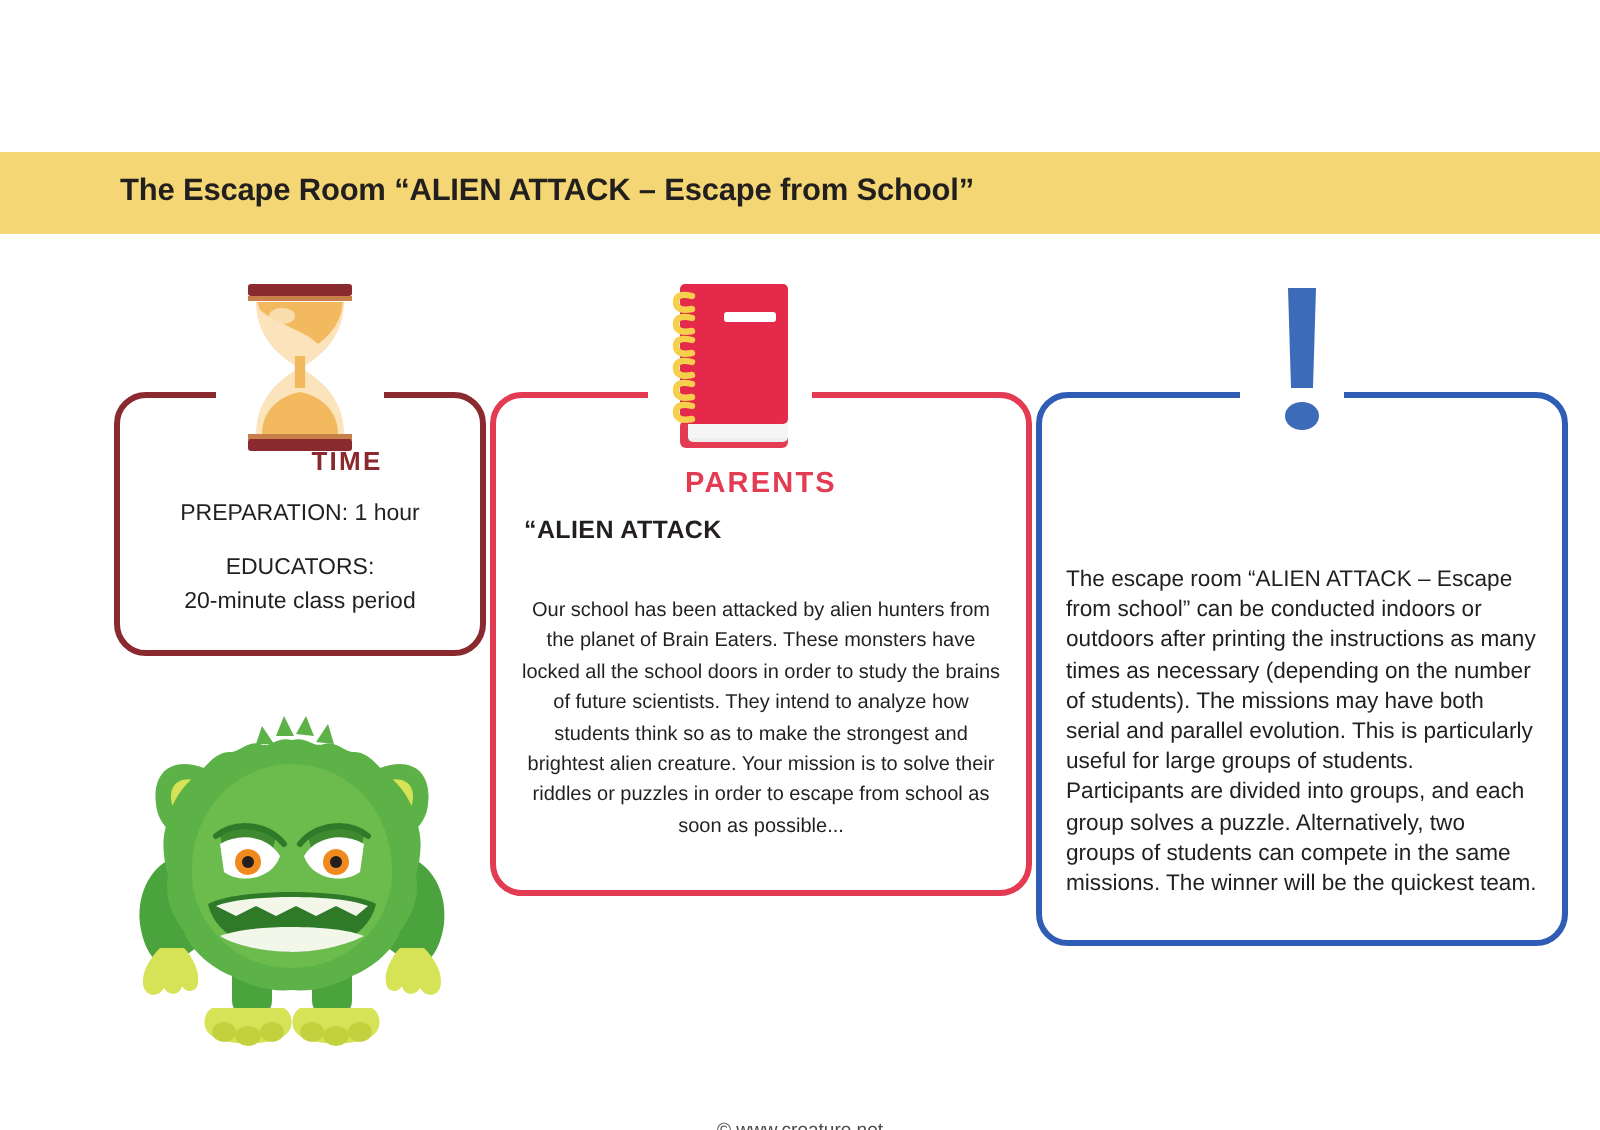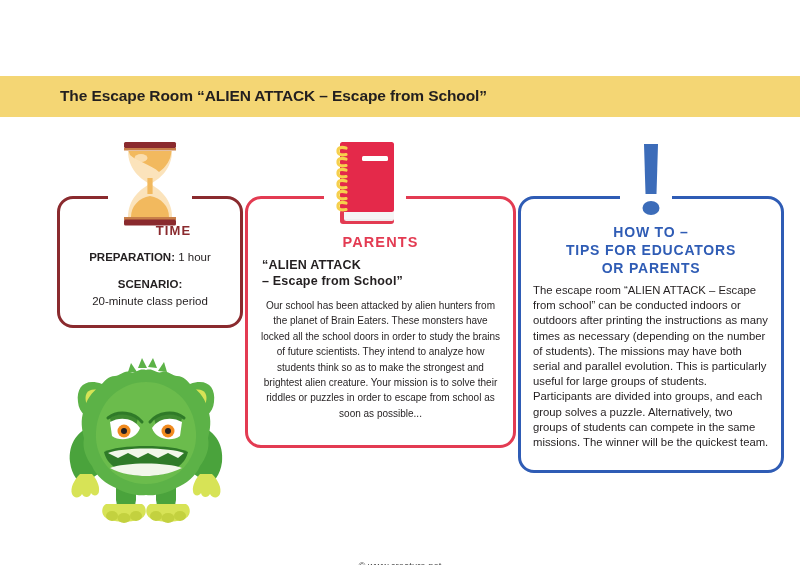--- a/index.html
+++ b/index.html
@@ -120,21 +120,21 @@
   .time-lines {
     position: absolute;
     left: 8px; right: 8px;
     top: 50px;
     text-align: center;
     font-size: 11.5px;
     color: #231f20;
     line-height: 17px;
   }
   .time-lines .row { margin-bottom: 10px; }
-  .time-lines b { font-weight: bold; }
+  .time-lines b { font-weight: normal; }
 
   .heading-scenario {
     position: absolute;
     left: 0; right: 0;
     top: 35px;
     font-size: 14.5px;
     color: #e33b52;
   }
   .subtitle-scenario {
     position: absolute;
@@ -207,21 +207,21 @@
 
   <div class="card card-time">
     <div class="notch notch-time"></div>
     <div class="card-heading heading-time">TIME</div>
     <div class="time-lines">
       <div class="row">
         <b>PREPARATION:</b>
         <span>1 hour</span>
       </div>
       <div class="row">
-        <div><b>SCENARIO:</b></div>
+        <div><b>EDUCATORS:</b></div>
         <div>20-minute class period</div>
       </div>
     </div>
   </div>
 
   <div class="icon-wrap icon-hourglass">
     <svg width="72" height="88" viewBox="0 0 72 88">
       <rect x="10" y="2" width="52" height="6" rx="1.5" fill="#8a2a2e"></rect>
       <rect x="10" y="8" width="52" height="2.5" fill="#c87f49"></rect>
       <path d="M14 11 H58 C58 30 44 40 36 44 C28 40 14 30 14 11 Z" fill="#fbe3bb"></path>
@@ -233,21 +233,20 @@
       <rect x="10" y="77" width="52" height="3" fill="#c87f49"></rect>
       <rect x="10" y="79.5" width="52" height="6" rx="1.5" fill="#8a2a2e"></rect>
     </svg>
   </div>
 
   <div class="card card-scenario">
     <div class="notch notch-scen"></div>
     <div class="card-heading heading-scenario">PARENTS</div>
     <div class="subtitle-scenario">
       <div>“ALIEN ATTACK</div>
-      <div>– Escape from School”</div>
     </div>
     <div class="body-scenario">Our school has been attacked by alien hunters from the planet of Brain Eaters. These monsters have locked all the school doors in order to study the brains of future scientists. They intend to analyze how students think so as to make the strongest and brightest alien creature. Your mission is to solve their riddles or puzzles in order to escape from school as soon as possible...</div>
   </div>
 
   <div class="icon-wrap icon-notebook">
     <svg width="76" height="92" viewBox="0 0 76 92">
       <rect x="14" y="72" width="54" height="14" rx="3" fill="#e33b52"></rect>
       <rect x="18" y="70" width="50" height="13" rx="2.5" fill="#eeeeee"></rect>
       <path d="M18 70 H68 V81 H18 Z" fill="#f5f5f5"></path>
       <rect x="14" y="4" width="54" height="70" rx="2.5" fill="#e4294a"></rect>
@@ -258,25 +257,20 @@
         <path d="M20 32 q-8 -2 -8 3 q0 5 8 3.5"></path>
         <path d="M20 43 q-8 -2 -8 3 q0 5 8 3.5"></path>
         <path d="M20 54 q-8 -2 -8 3 q0 5 8 3.5"></path>
         <path d="M20 65 q-8 -2 -8 3 q0 5 8 3.5"></path>
       </g>
     </svg>
   </div>
 
   <div class="card card-tips">
     <div class="notch notch-tips"></div>
-    <div class="heading-tips">
-      <div>HOW TO –</div>
-      <div>TIPS FOR EDUCATORS</div>
-      <div>OR PARENTS</div>
-    </div>
     <div class="body-tips">The escape room “ALIEN ATTACK – Escape from school” can be conducted  indoors or outdoors after printing the instructions as many times as necessary  (depending on the number of students).  The missions may have both serial and parallel evolution. This is particularly useful for large groups of students.  Participants are divided into groups, and each group solves a puzzle. Alternatively, two groups of students can compete in the same missions. The winner will be the quickest team.</div>
   </div>
 
   <div class="icon-wrap icon-exclaim">
     <svg width="48" height="80" viewBox="0 0 48 80">
       <path d="M17 4 H31 L29.5 54 H18.5 Z" fill="#3c6cb9"></path>
       <ellipse cx="24" cy="68" rx="8.5" ry="7" fill="#3c6cb9"></ellipse>
     </svg>
   </div>
 

